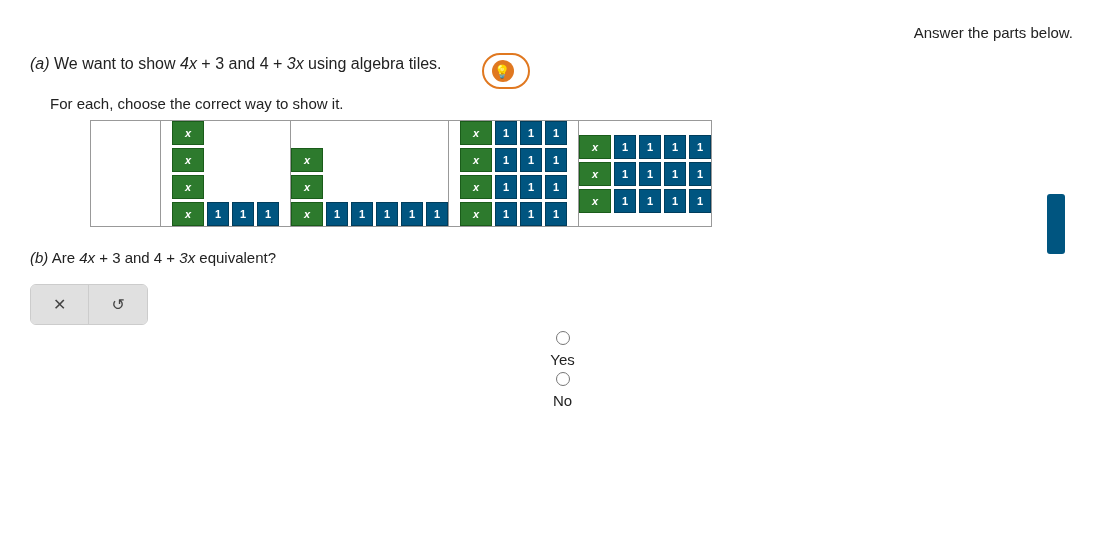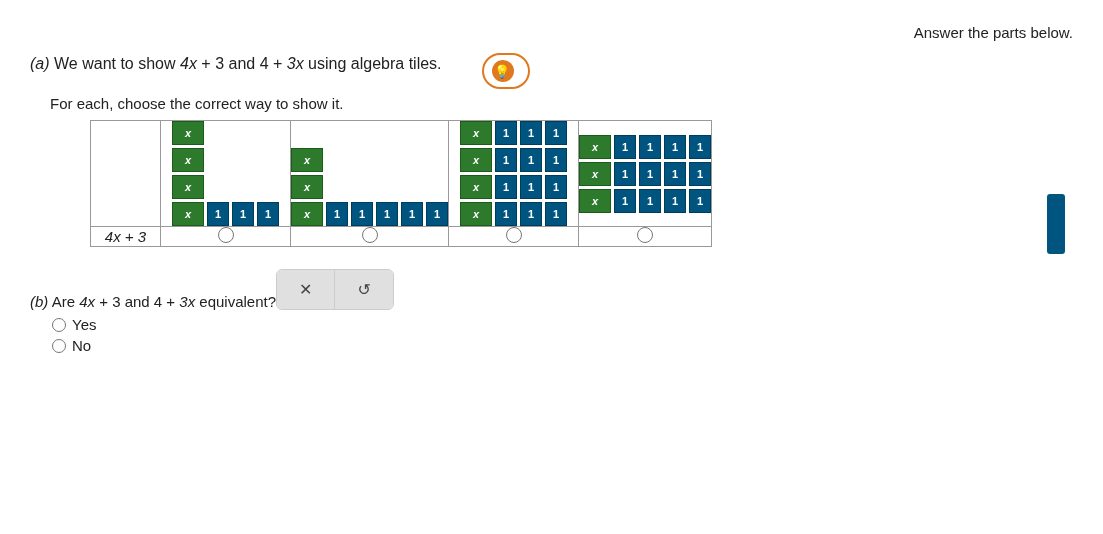--- a/index.html
+++ b/index.html
@@ -110,22 +110,24 @@
       display: flex; align-items: center; justify-content: center;
       border: 1px solid #003d5c;
     }
 
     
     .part-b-section {
       margin-top: 22px;
     }
     .part-b-row {
       display: flex;
-      align-items: flex-end;
+      align-items: flex-start;
+      gap: 18px;
       margin-bottom: 6px;
+      flex-direction: column;
     }
     .part-b-btns {
       display: flex;
       gap: 0;
       border: 1.5px solid #ccc;
       border-radius: 6px;
       overflow: hidden;
       background: #f0f0f0;
     }
     .part-b-btn {
@@ -140,20 +142,21 @@
       border-right: 1.5px solid #ccc;
     }
     .yes-no-group {
       margin-top: 6px;
       margin-left: 22px;
     }
     .yes-no-option {
       display: flex; align-items: center; gap: 6px;
       margin-bottom: 4px;
       font-size: 15px;
+      flex-direction: column;
     }
 
     
     .scroll-hint {
       position: absolute;
       right: 8px;
       top: 170px;
       width: 18px;
       height: 60px;
       background: #005580;
@@ -304,35 +307,20 @@
               <div class="tile-1">1</div>
               <div class="tile-1">1</div>
               <div class="tile-1">1</div>
             </div>
           </div>
         </td>
       </tr>
     </thead>
     <tbody>
 
-      <tr>
-        <td class="row-label-cell"><i>4x</i> + 3</td>
-        <td class="radio-cell">
-          <input type="radio" name="row1" style="width: 16px; height: 16px; cursor: pointer;">
-        </td>
-        <td class="radio-cell">
-          <input type="radio" name="row1" style="width: 16px; height: 16px; cursor: pointer;">
-        </td>
-        <td class="radio-cell">
-          <input type="radio" name="row1" style="width: 16px; height: 16px; cursor: pointer;">
-        </td>
-        <td class="radio-cell">
-          <input type="radio" name="row1" style="width: 16px; height: 16px; cursor: pointer;">
-        </td>
-      </tr>
 
     </tbody>
   </table>
 
   <div class="part-b-section">
     <div class="part-b-row">
       <span>
         <span style="font-style:italic;">(b)</span>
         <span> Are <i>4x</i> + 3 and 4 + <i>3x</i> equivalent?</span>
       </span>

